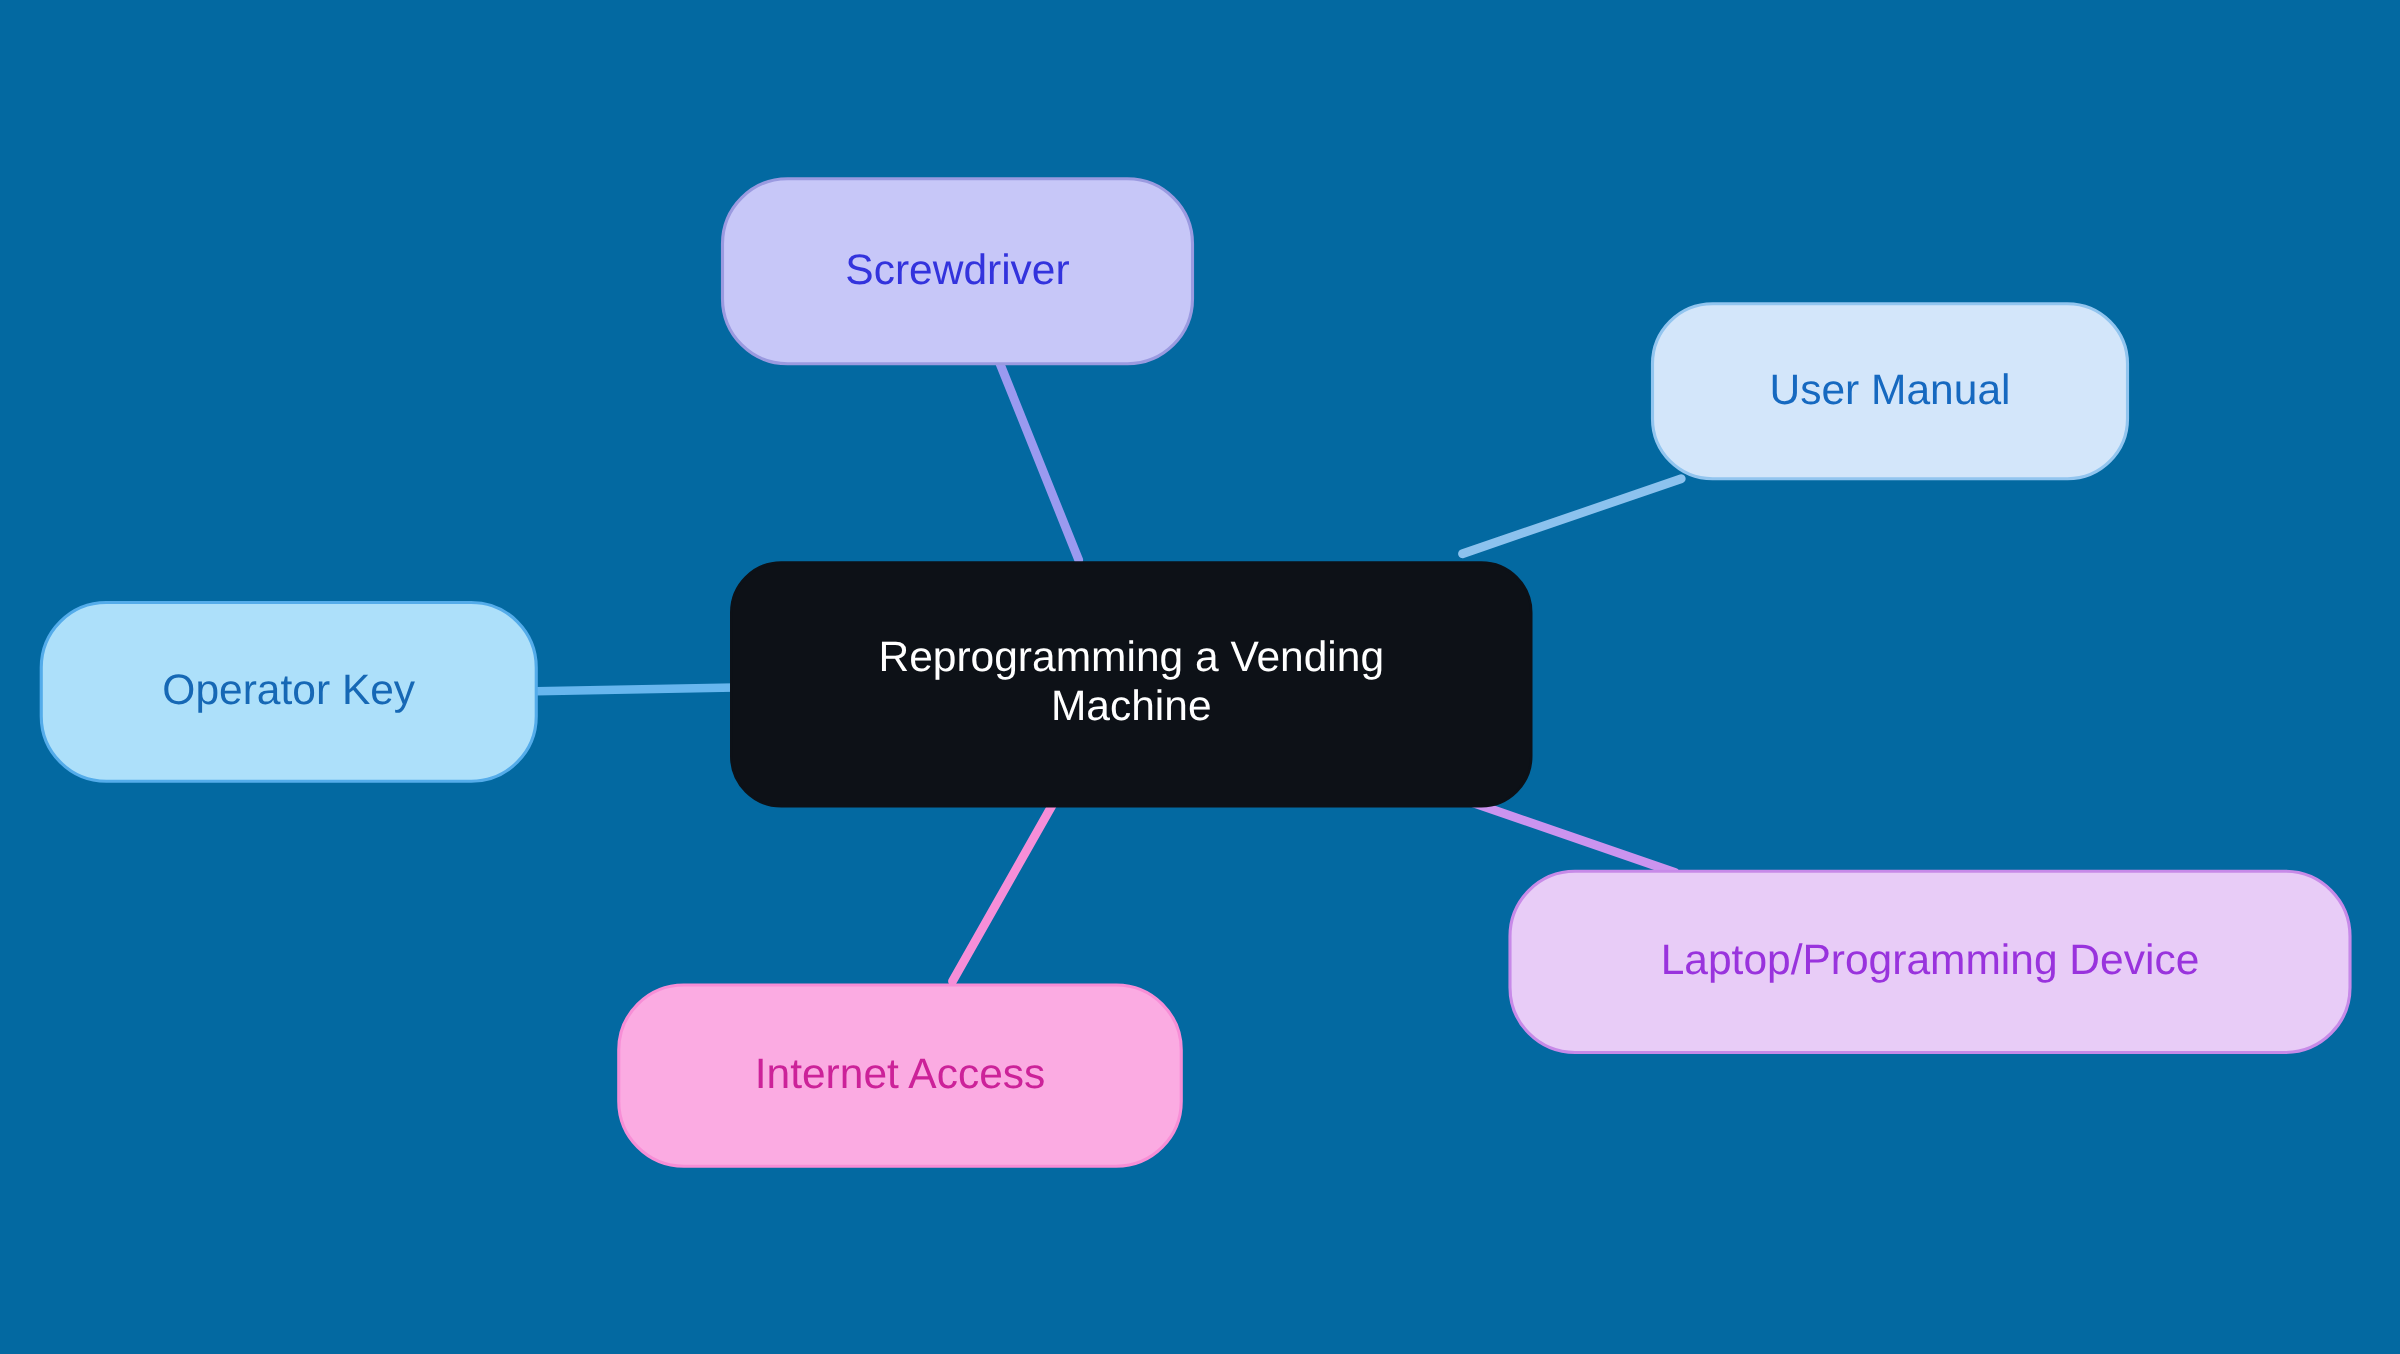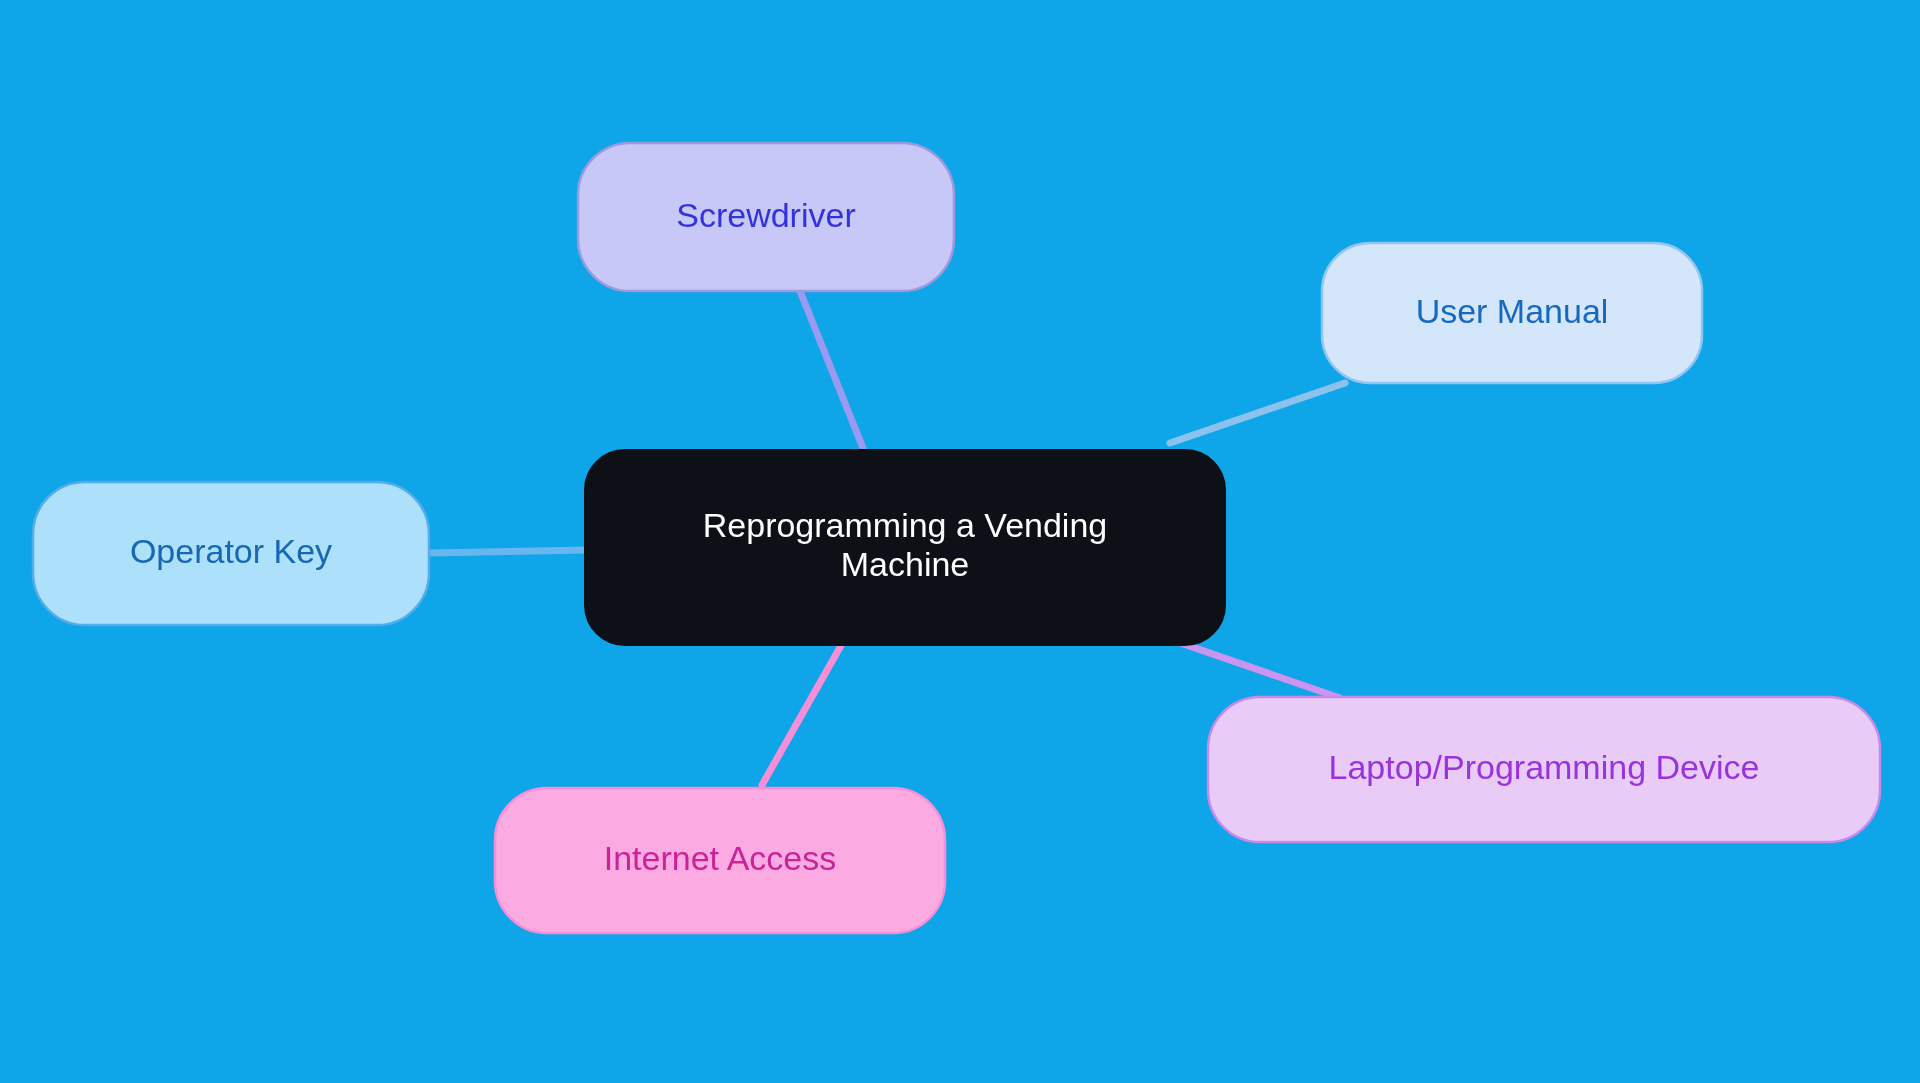--- a/index.html
+++ b/index.html
@@ -37,21 +37,21 @@
     font-family: "Liberation Sans", sans-serif;
     font-weight: 400;
     fill: #ffffff;
     text-anchor: middle;
     dominant-baseline: middle;
   }
 </style>
 </head>
 <body style="background: rgb(255, 255, 255);">
 
-<div id="mindmap-root" style="background: #0ea5e9;">
+<div id="mindmap-root" style="background: #0369a1;">
   <svg id="mindmap-canvas" viewBox="0 0 1920 1083" xmlns="http://www.w3.org/2000/svg">
 
     <g>
       <line id="edge-0" stroke-linecap="round" x1="800" y1="291" x2="863" y2="448" stroke="#9a9af0" stroke-width="7"></line>
       <line id="edge-1" stroke-linecap="round" x1="1170" y1="443" x2="1345" y2="383" stroke="#8cc2ee" stroke-width="7"></line>
       <line id="edge-2" stroke-linecap="round" x1="429" y1="553" x2="588" y2="550" stroke="#67b6ee" stroke-width="7"></line>
       <line id="edge-3" stroke-linecap="round" x1="843" y1="642" x2="762" y2="785" stroke="#f68ed8" stroke-width="7"></line>
       <line id="edge-4" stroke-linecap="round" x1="1172" y1="640" x2="1340" y2="698" stroke="#cb94ef" stroke-width="7"></line>
     </g>
 

